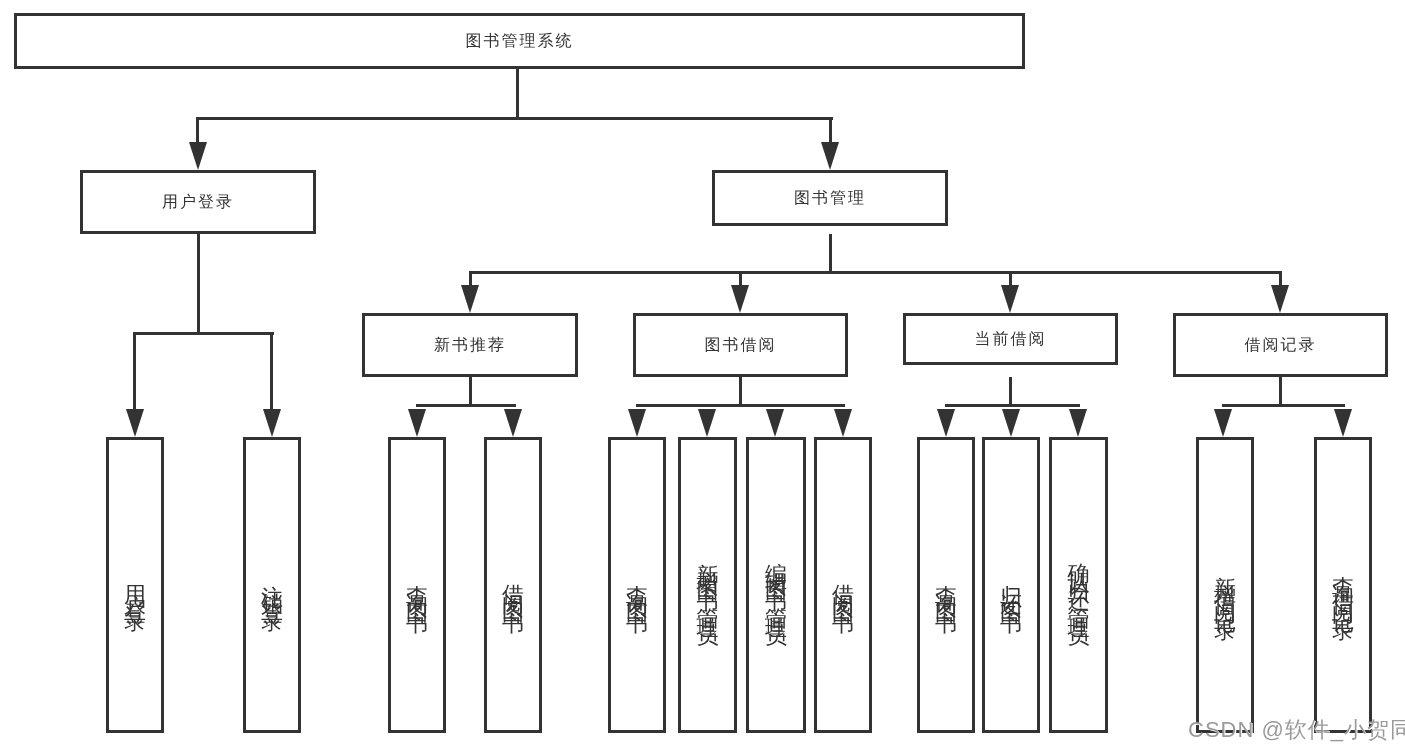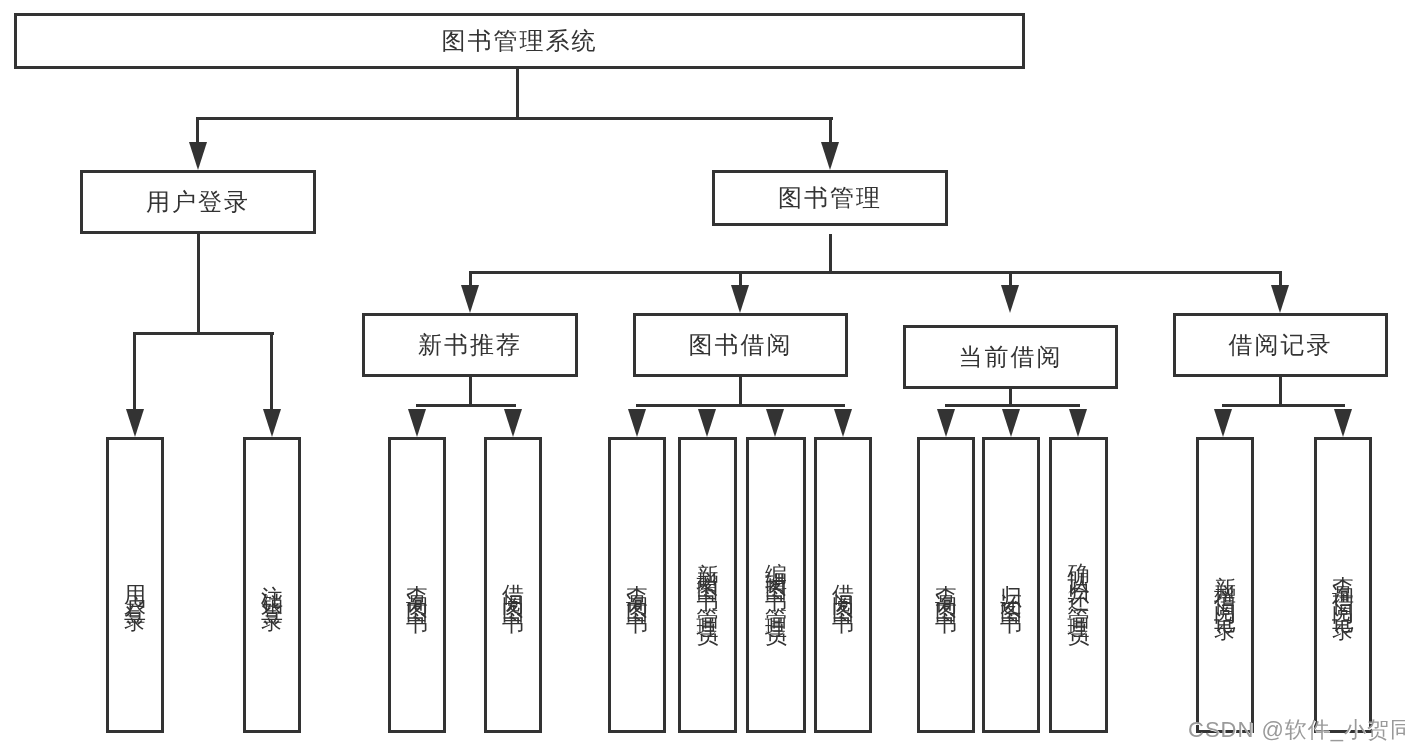--- a/index.html
+++ b/index.html
@@ -2,21 +2,21 @@
 <html lang="zh"><head>
 <meta charset="utf-8">
 <style>
   html,body{margin:0;padding:0;background:#ffffff;}
   body{font-family:"Liberation Sans","DejaVu Sans",sans-serif;}
   .canvas{position:relative;width:1405px;height:747px;background:#ffffff;overflow:hidden;}
   .hbox{
     position:absolute;box-sizing:border-box;
     border:3px solid #333333;background:#ffffff;
     display:flex;align-items:center;justify-content:center;
-    font-size:24px;color:#333333;letter-spacing:2px;
+    font-size:16px;color:#333333;letter-spacing:2px;
   }
   .vbox{
     position:absolute;box-sizing:border-box;top:437px;height:296px;
     border:3px solid #333333;background:#ffffff;
     display:flex;align-items:center;justify-content:center;
   }
   .vbox span{
     writing-mode:vertical-rl;text-orientation:mixed;
     font-size:22px;color:#333333;letter-spacing:9px;line-height:1.1;
   }
@@ -98,21 +98,21 @@
   <div class="hbox" style="left:712px;top:170px;width:236px;height:56px;">
     <span>图书管理</span>
   </div>
 
   <div class="hbox" style="left:362px;top:313px;width:216px;height:64px;">
     <span>新书推荐</span>
   </div>
   <div class="hbox" style="left:633px;top:313px;width:215px;height:64px;">
     <span>图书借阅</span>
   </div>
-  <div class="hbox" style="left:903px;top:325px;width:215px;height:64px;">
+  <div class="hbox" style="left:903px;top:313px;width:215px;height:52px;">
     <span>当前借阅</span>
   </div>
   <div class="hbox" style="left:1173px;top:313px;width:215px;height:64px;">
     <span>借阅记录</span>
   </div>
 
   <div class="vbox" style="left:106px;width:58px;">
     <span>用户登录</span>
   </div>
   <div class="vbox" style="left:243px;width:58px;">

